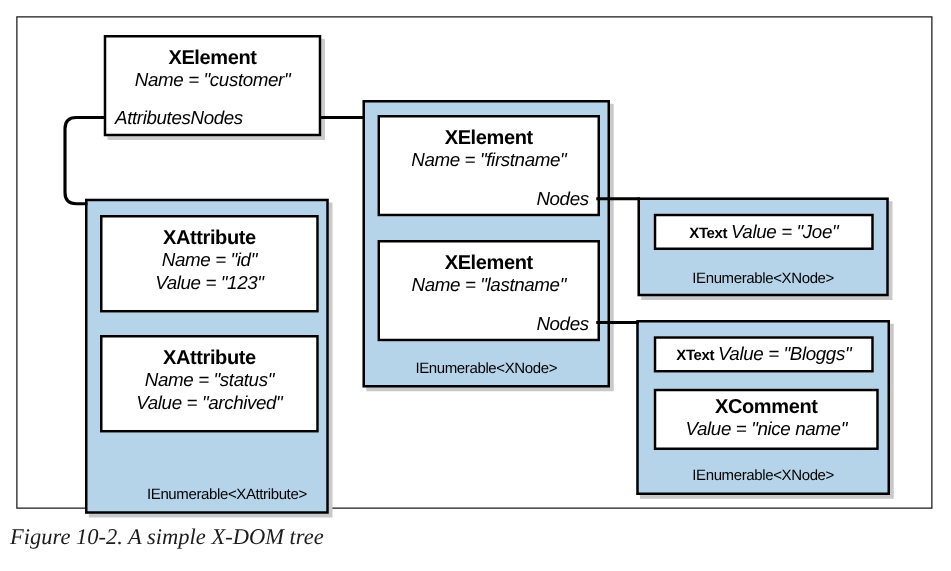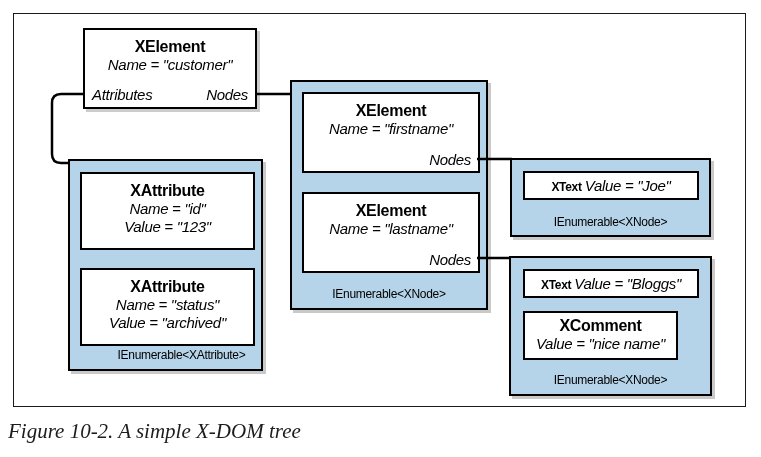--- a/index.html
+++ b/index.html
@@ -37,21 +37,21 @@
     z-index: 1;
   }
   .standalone { box-shadow: 3px 3px 0 #cccccc; z-index: 2; }
   .inner { position: absolute; z-index: 3; }
   .title { font-weight: 700; font-size: 16px; line-height: 1.15; }
   .prop  { font-style: italic; font-size: 15px; line-height: 1.15; }
   .port-row {
     position: absolute;
     left: 0; right: 0; bottom: 4px;
     display: flex;
-    justify-content: space-between;
+    justify-content: flex-start;
     padding: 0 7px;
     font-style: italic;
     font-size: 15px;
   }
   .port-br {
     position: absolute;
     right: 7px; bottom: 3px;
     font-style: italic;
     font-size: 15px;
   }
@@ -70,21 +70,21 @@
     width: 761px; height: 457px;
     z-index: 4;
     pointer-events: none;
   }
   #connectors path { stroke: #000; stroke-width: 2.5; fill: none; }
   #caption {
     position: absolute;
     left: 8px; top: 419px;
     font-family: "Liberation Serif", serif;
     font-style: italic;
-    font-size: 21px;
+    font-size: 18px;
     color: #1c1c1c;
   }
   .pt8 { padding-top: 8px; }
   .pt4 { padding-top: 4px; }
 </style>
 </head>
 <body>
 
 <div id="canvas">
 
@@ -99,21 +99,21 @@
 
   <div class="box standalone pt8" style="left:83px; top:28px; width:174px; height:81px;">
     <div class="title">XElement</div>
     <div class="prop">Name = "customer"</div>
     <div class="port-row">
       <span>Attributes</span>
       <span>Nodes</span>
     </div>
   </div>
 
-  <div class="collection" style="left:68px; top:159px; width:195px; height:212px;">
+  <div class="collection" style="left:68px; top:159px; width:195px; height:252px;">
     <div class="box inner pt8" style="left:10px; top:11px; width:175px; height:78px;">
       <div class="title">XAttribute</div>
       <div class="prop">Name = "id"</div>
       <div class="prop">Value = "123"</div>
     </div>
     <div class="box inner pt8" style="left:10px; top:107px; width:175px; height:78px;">
       <div class="title">XAttribute</div>
       <div class="prop">Name = "status"</div>
       <div class="prop">Value = "archived"</div>
     </div>
@@ -140,21 +140,21 @@
       <span class="inline-prop">Value = "Joe"</span>
     </div>
     <div class="coll-label" style="bottom:6px;">IEnumerable&lt;XNode&gt;</div>
   </div>
 
   <div class="collection" style="left:509px; top:256px; width:203px; height:140px;">
     <div class="box inner" style="left:12px; top:11px; width:176px; height:29px; line-height:25px;">
       <span class="inline-title">XText </span>
       <span class="inline-prop">Value = "Bloggs"</span>
     </div>
-    <div class="box inner pt4" style="left:12px; top:53px; width:155px; height:49px;">
+    <div class="box inner pt4" style="left:12px; top:53px; width:180px; height:49px;">
       <div class="title">XComment</div>
       <div class="prop">Value = "nice name"</div>
     </div>
     <div class="coll-label" style="bottom:7px;">IEnumerable&lt;XNode&gt;</div>
   </div>
 
   <div id="caption">Figure 10-2. A simple X-DOM tree</div>
 
 </div>
 

